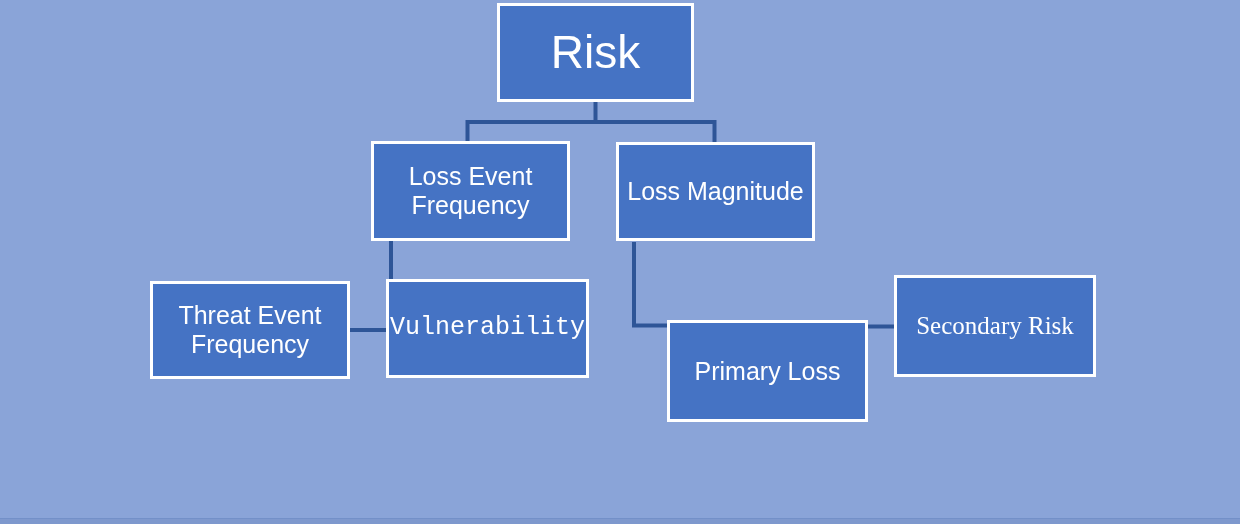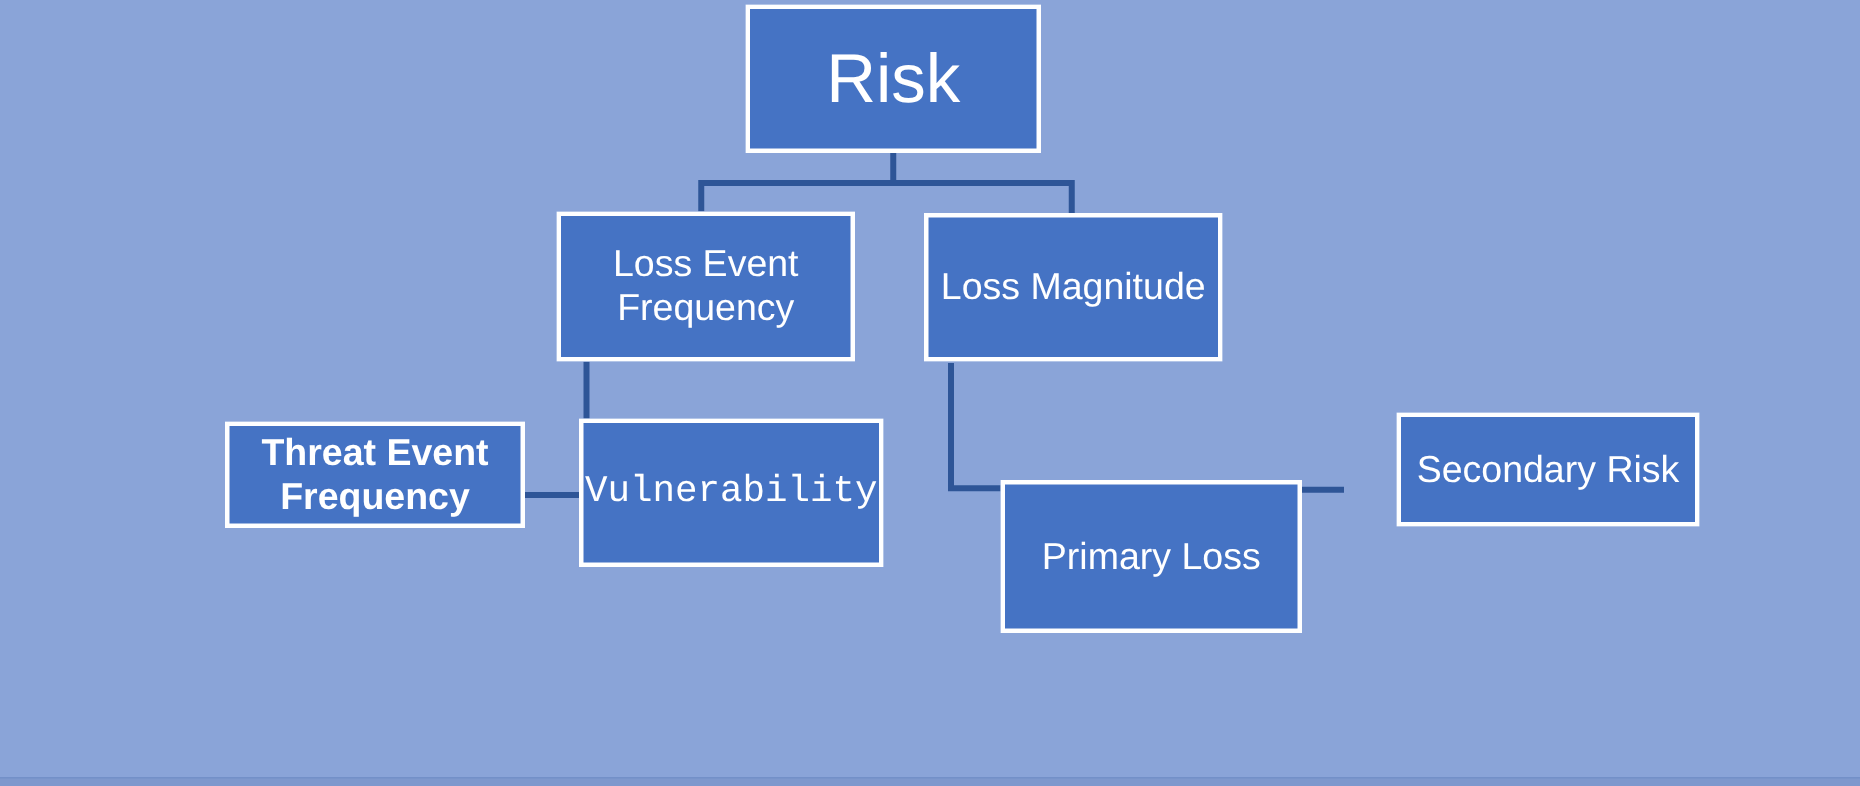--- a/index.html
+++ b/index.html
@@ -38,24 +38,24 @@
     line-height: 1.15;
     font-size: 25px;
     padding: 0 4px;
   }
   .node-risk {
     left: 497px; top: 3px; width: 197px; height: 99px;
     font-size: 46px;
   }
   .node-lef { left: 371px; top: 141px; width: 199px; height: 100px; }
   .node-lm  { left: 616px; top: 142px; width: 199px; height: 99px; justify-content: center; }
-  .node-tef { left: 150px; top: 281px; width: 200px; height: 71px; font-weight: bold; }
+  .node-tef { left: 150px; top: 281px; width: 200px; height: 98px; }
   .node-vul { left: 386px; top: 279px; width: 203px; height: 99px; font-family: Liberation Mono, monospace; }
   .node-pl  { left: 667px; top: 275px; width: 201px; height: 102px; margin-top: 45px; }
-  .node-sr  { left: 931px; top: 275px; width: 202px; height: 76px; }
+  .node-sr  { left: 894px; top: 275px; width: 202px; height: 102px; font-family: Liberation Serif, serif; }
   .bottom-strip {
     position: absolute;
     left: 0; bottom: 0;
     width: 100%;
     height: 5px;
     background: var(--strip, #7E98CD);
     border-top: 1px solid #7390C8;
   }
 </style>
 </head>

